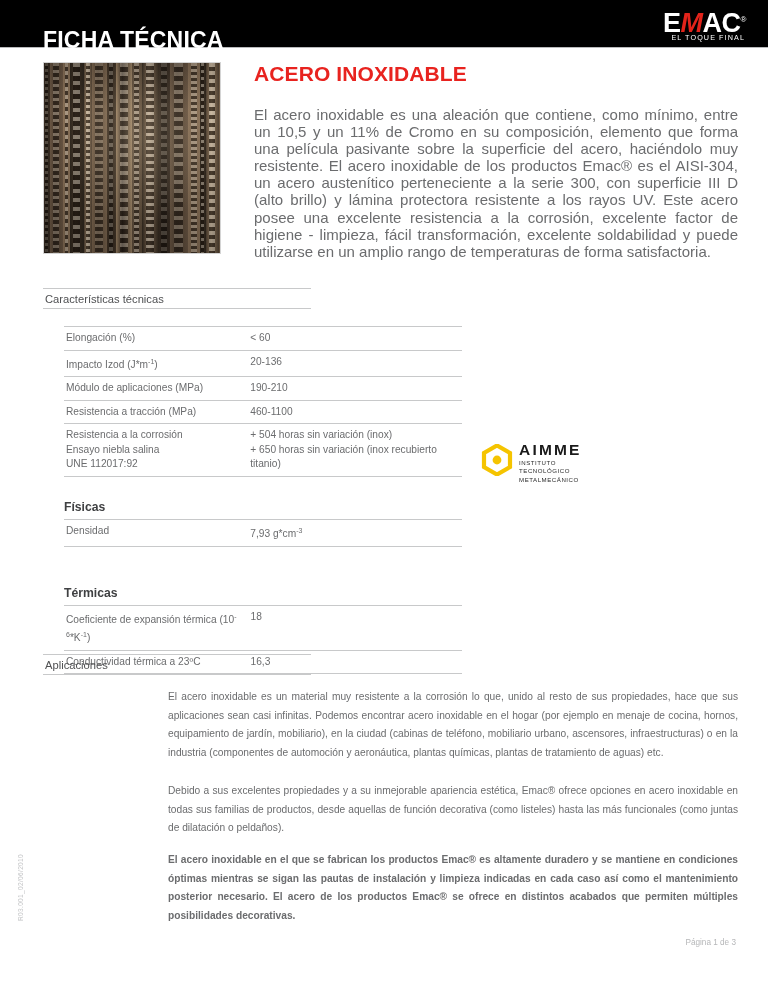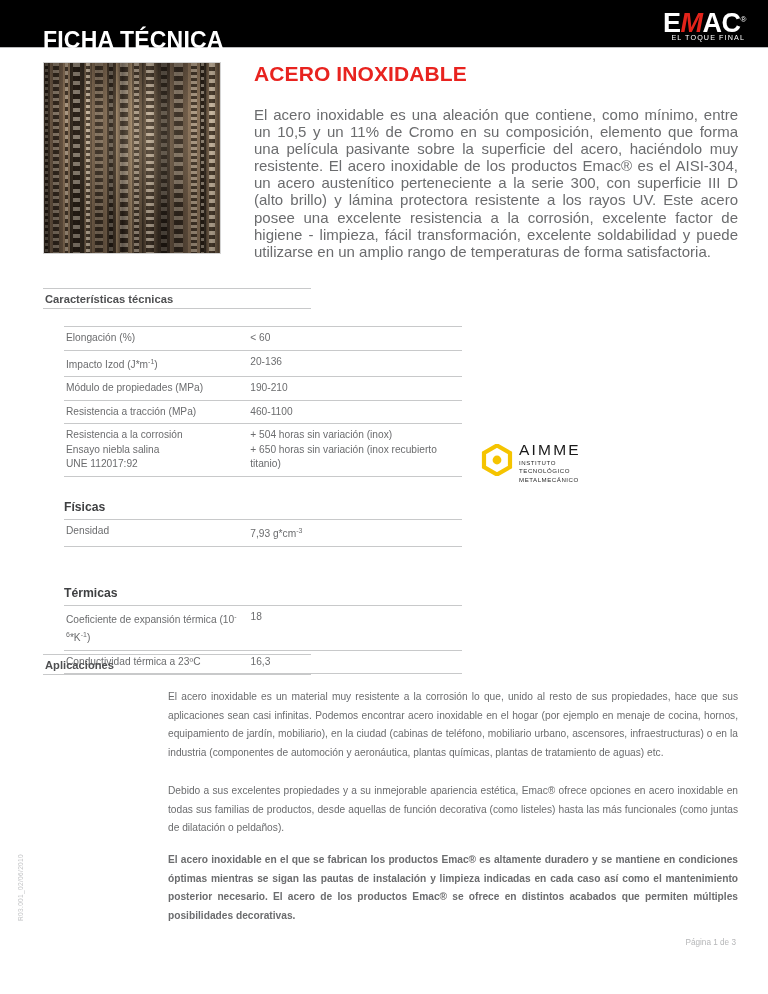--- a/index.html
+++ b/index.html
@@ -120,21 +120,21 @@
     line-height: 17.1px;
     text-align: justify;
     color: #6b6c6e;
   }
 
   
   .sec-head {
     position: absolute;
     width: 268px;
     font-size: 11.2px;
-    font-weight: bold;
+    font-weight: normal;
     color: #4f5052;
     padding: 4px 0 3px 2px;
     border-top: 1px solid #c8c9ca;
     border-bottom: 1px solid #c8c9ca;
     box-sizing: border-box;
   }
   #sec-carac { left: 43px; top: 288px; }
   #sec-aplic { left: 43px; top: 654px; }
 
   
@@ -177,21 +177,21 @@
   .aimme-hex {
     position: absolute;
     left: 0; top: 2px;
     width: 32px; height: 32px;
   }
   .aimme-name {
     position: absolute;
     left: 38px;
     top: 0px;
     font-size: 15.5px;
-    font-weight: normal;
+    font-weight: bold;
     color: #1a1a1a;
     letter-spacing: 2.2px;
     line-height: 16px;
   }
   .aimme-sub {
     position: absolute;
     left: 38px;
     top: 17px;
     font-size: 6.1px;
     color: #2b2b2b;
@@ -292,21 +292,21 @@
       <tbody>
         <tr>
           <td class="k">Elongación (%)</td>
           <td class="v">&lt; 60</td>
         </tr>
         <tr>
           <td class="k">Impacto Izod (J*m<sup>-1</sup>)</td>
           <td class="v">20-136</td>
         </tr>
         <tr>
-          <td class="k">Módulo de propiedades (MPa)</td>
+          <td class="k">Módulo de aplicaciones (MPa)</td>
           <td class="v">190-210</td>
         </tr>
         <tr>
           <td class="k">Resistencia a tracción (MPa)</td>
           <td class="v">460-1100</td>
         </tr>
         <tr>
           <td class="k">Resistencia a la corrosión<br>Ensayo niebla salina<br>UNE 112017:92</td>
           <td class="v">+ 504 horas sin variación (inox)<br>+ 650 horas sin variación (inox recubierto titanio)</td>
         </tr>

